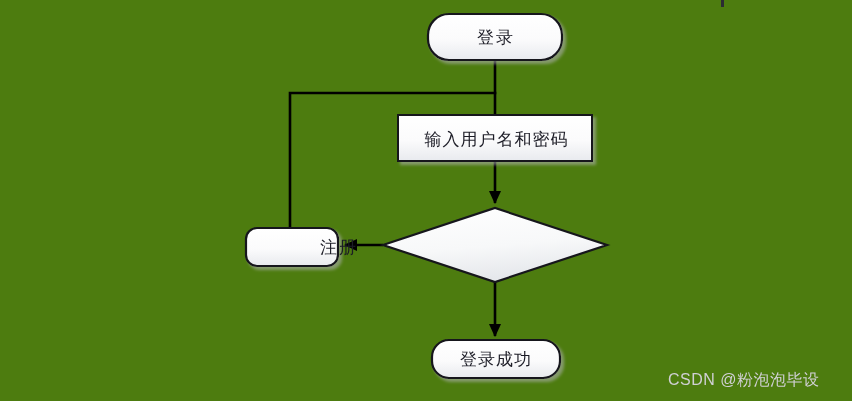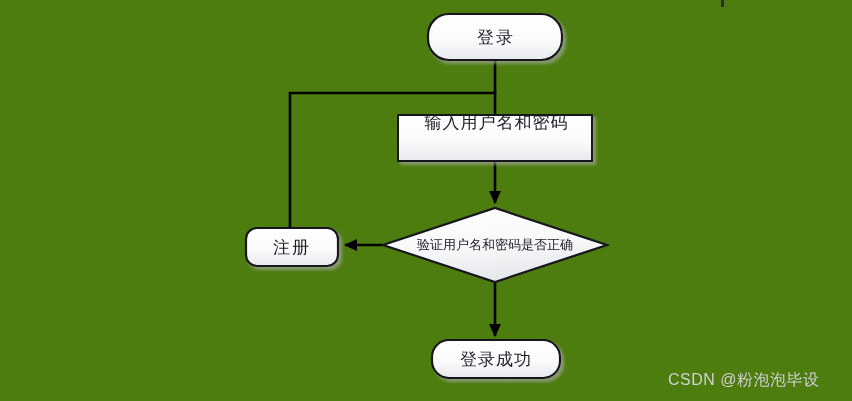--- a/index.html
+++ b/index.html
@@ -28,23 +28,23 @@
     position: absolute;
     display: flex;
     align-items: center;
     justify-content: center;
     color: #1c1c26;
     font-family: "Liberation Serif", "DejaVu Serif", serif;
     white-space: nowrap;
     pointer-events: none;
   }
   .label-start    { left: 432px; top: 17px;  width: 128px; height: 40px; font-size: 17px; letter-spacing: 2px; }
-  .label-input    { left: 400px; top: 102px; width: 193px; height: 40px; font-size: 17px; letter-spacing: 1px; }
+  .label-input    { left: 400px; top: 119px; width: 193px; height: 40px; font-size: 17px; letter-spacing: 1px; }
   .label-decision { left: 395px; top: 228px; width: 200px; height: 34px; font-size: 13px; letter-spacing: 0px; }
-  .label-register { left: 246px; top: 228px; width: 92px;  height: 38px; font-size: 17px; letter-spacing: 2px; }
+  .label-register { left: 246px; top: 228px; width: 92px;  height: 38px; font-size: 17px; letter-spacing: 2px; padding-left: 47px; }
   .label-success  { left: 432px; top: 340px; width: 128px; height: 38px; font-size: 17px; letter-spacing: 1px; text-align: right; }
 
   #watermark {
     position: absolute;
     left: 668px;
     top: 370px;
     font-family: Liberation Sans, sans-serif;
     font-size: 16px;
     color: #d0d0d4;
     letter-spacing: 0.5px;
@@ -129,21 +129,20 @@
 
     <g filter="url(#softShadow)">
       <rect x="432" y="340" width="128" height="38" rx="17" ry="17" fill="url(#nodeGrad)" stroke="#16161c" stroke-width="2.2"></rect>
     </g>
   </svg>
 
   <div class="node-label label-start">登录</div>
 
   <div class="node-label label-input">输入用户名和密码</div>
 
-  <div class="node-label label-decision">验证用户名和密码是否正确</div>
 
   <div class="node-label label-register">注册</div>
 
   <div class="node-label label-success">登录成功</div>
 
   <div id="watermark">CSDN @粉泡泡毕设</div>
 
   <div id="corner-mark"></div>
 
 </div>

